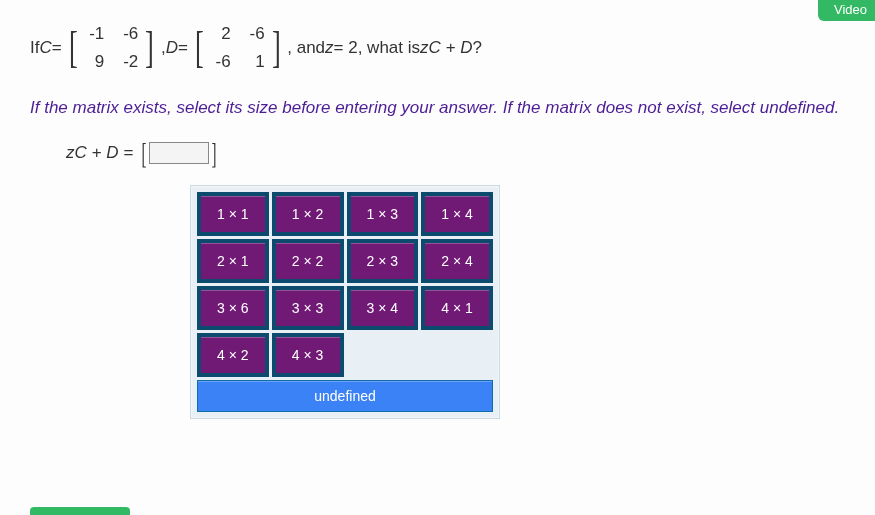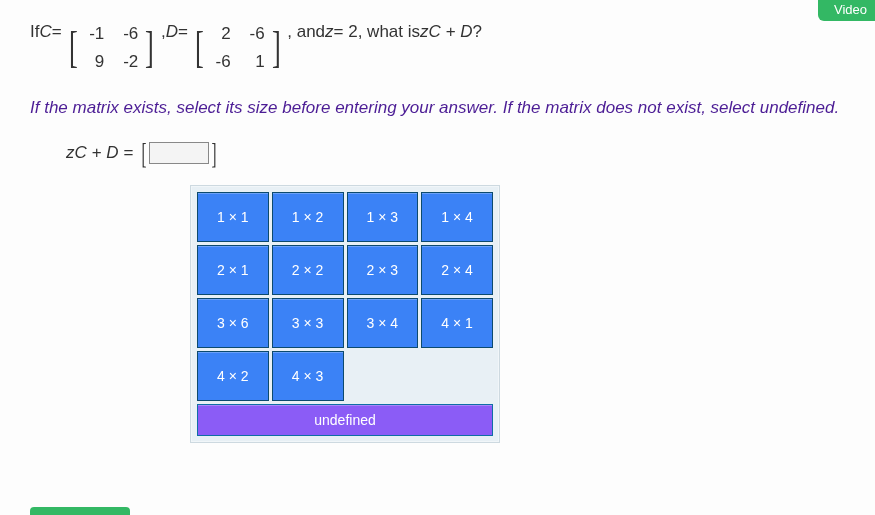--- a/index.html
+++ b/index.html
@@ -8,21 +8,21 @@
       background: #fdfdfd;
       width: 875px;
       height: 515px;
       padding: 20px 30px;
       color: #333;
       font-size: 17px;
       position: relative;
     }
     .question-line {
       display: flex;
-      align-items: flex-start;
+      align-items: center;
       flex-wrap: wrap;
       margin-bottom: 18px;
       line-height: 1.4;
     }
     .italic { font-style: italic; }
     .matrix {
       display: inline-flex;
       align-items: center;
       margin: 0 4px;
     }
@@ -81,31 +81,31 @@
       padding: 6px;
       box-shadow: inset 0 0 0 1px rgba(255,255,255,0.4);
     }
     .size-grid {
       display: grid;
       grid-template-columns: repeat(4, 1fr);
       gap: 3px;
       margin-bottom: 3px;
     }
     .size-btn {
-      background: #3b82f6;
+      background: #701a75;
       color: #fff;
       text-align: center;
-      padding: 16px 0;
+      padding: 10px 0;
       font-size: 14px;
       cursor: pointer;
-      border: 1px solid #0c4a6e;
+      border: 4px solid #0c4a6e;
       box-shadow: inset 0 1px 0 rgba(255,255,255,0.25);
     }
     .undefined-btn {
-      background: #8b5cf6;
+      background: #3b82f6;
       color: #fff;
       text-align: center;
       padding: 7px 0;
       font-size: 14px;
       cursor: pointer;
       border: 1px solid #0f6ea6;
       box-shadow: inset 0 1px 0 rgba(255,255,255,0.25);
     }
     .corner-tag {
       position: absolute;

